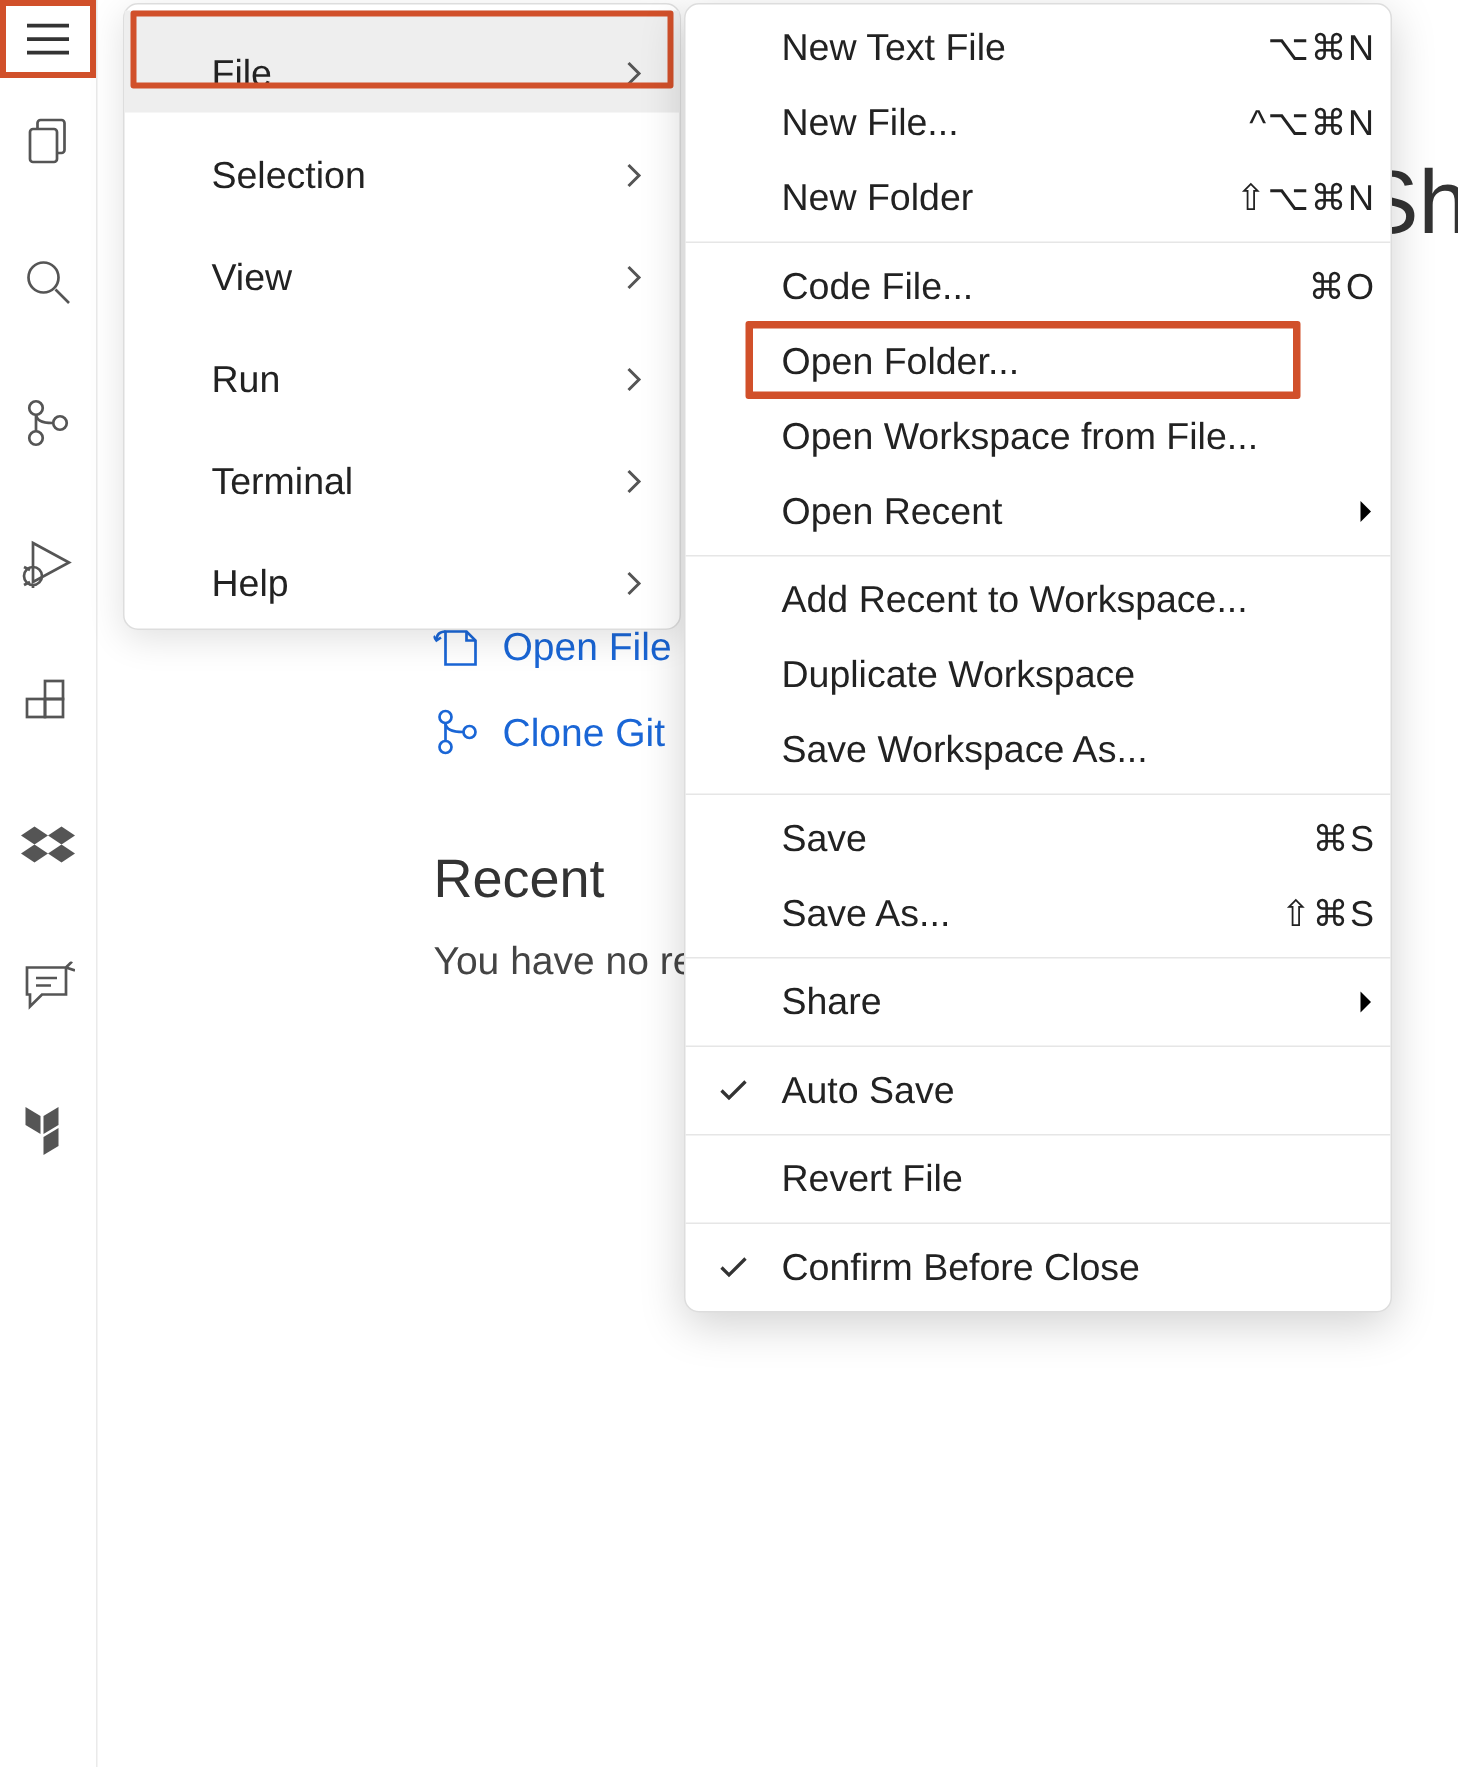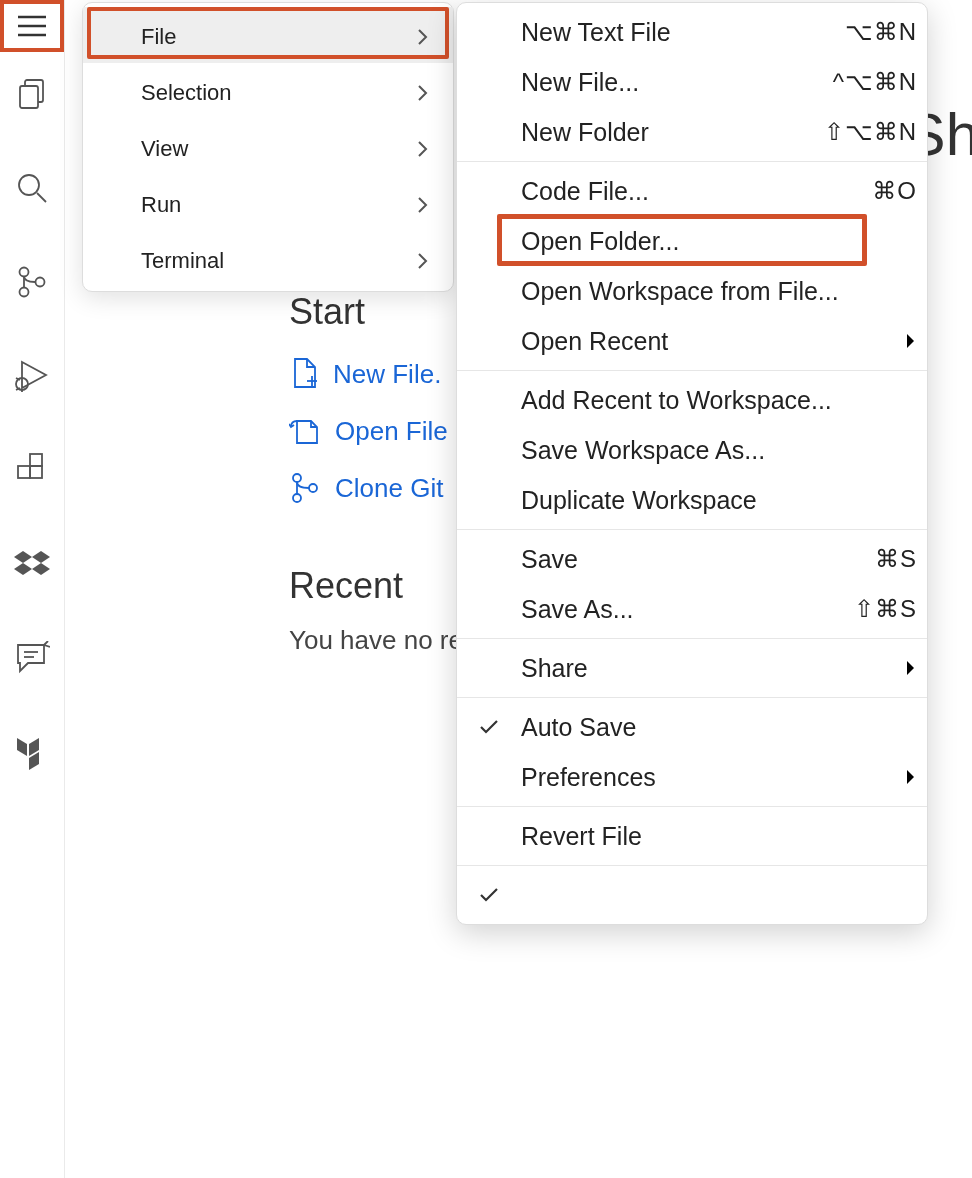--- a/index.html
+++ b/index.html
@@ -112,23 +112,23 @@
     border: 1px solid #ddd;
     border-radius: 10px;
     box-shadow: 0 6px 24px rgba(0,0,0,0.12);
     padding: 4px 0;
     z-index: 50;
   }
   .main-menu-item {
     display: flex;
     align-items: center;
     justify-content: space-between;
-    padding: 4px 24px 0 58px;
+    padding: 16px 24px 0 58px;
     height: 52px;
-    font-size: 22px;
+    font-size: 25px;
     color: #222;
     cursor: pointer;
   }
   .main-menu-item.hovered {
     background: #eeeeee;
   }
   .main-menu .highlight-outline {
     position: absolute;
     left: 4px;
     top: 4px;
@@ -353,20 +353,28 @@
         </span>
       </div>
       <div class="main-menu-item">
         <span>Terminal</span>
         <span class="chev">
           <svg width="12" height="20">
             <polyline points="2,3 9,10 2,17"></polyline>
           </svg>
         </span>
       </div>
+      <div class="main-menu-item">
+        <span>Help</span>
+        <span class="chev">
+          <svg width="12" height="20">
+            <polyline points="2,3 9,10 2,17"></polyline>
+          </svg>
+        </span>
+      </div>
     </div>
 </div>
 
 <div class="submenu" id="submenu">
     <div class="submenu-item">
       <span>New Text File</span>
       <span class="shortcut">⌥⌘N</span>
     </div>
     <div class="submenu-item">
       <span>New File...</span>
@@ -393,24 +401,24 @@
         <svg width="12" height="20">
           <polyline points="2,3 9,10 2,17"></polyline>
         </svg>
       </span>
     </div>
     <div class="sep"></div>
     <div class="submenu-item">
       <span>Add Recent to Workspace...</span>
     </div>
     <div class="submenu-item">
+      <span>Duplicate Workspace</span>
+    </div>
+    <div class="submenu-item">
       <span>Save Workspace As...</span>
-    </div>
-    <div class="submenu-item">
-      <span>Duplicate Workspace</span>
     </div>
     <div class="sep"></div>
     <div class="submenu-item">
       <span>Save</span>
       <span class="shortcut">⌘S</span>
     </div>
     <div class="submenu-item">
       <span>Save As...</span>
       <span class="shortcut">⇧⌘S</span>
     </div>
@@ -425,34 +433,27 @@
     </div>
     <div class="sep"></div>
     <div class="submenu-item">
       <span class="check">
         <svg width="20" height="16">
           <polyline points="2,8 7,13 18,2" fill="none" stroke="#333" stroke-width="2.2"></polyline>
         </svg>
       </span>
       <span>Auto Save</span>
     </div>
-    <div class="submenu-item">
-      <span>Preferences</span>
-      <span class="sub-chev">
-        <svg width="12" height="20">
-          <polyline points="2,3 9,10 2,17"></polyline>
-        </svg>
-      </span>
-    </div>
     <div class="sep"></div>
     <div class="submenu-item">
       <span>Revert File</span>
     </div>
     <div class="sep"></div>
     <div class="submenu-item">
       <span class="check">
         <svg width="20" height="16">
           <polyline points="2,8 7,13 18,2" fill="none" stroke="#333" stroke-width="2.2"></polyline>
         </svg>
       </span>
+      <span>Confirm Before Close</span>
     </div>
     <div class="open-folder-highlight" style="top: 211px;"></div>
   </div>
 
 </body></html>

